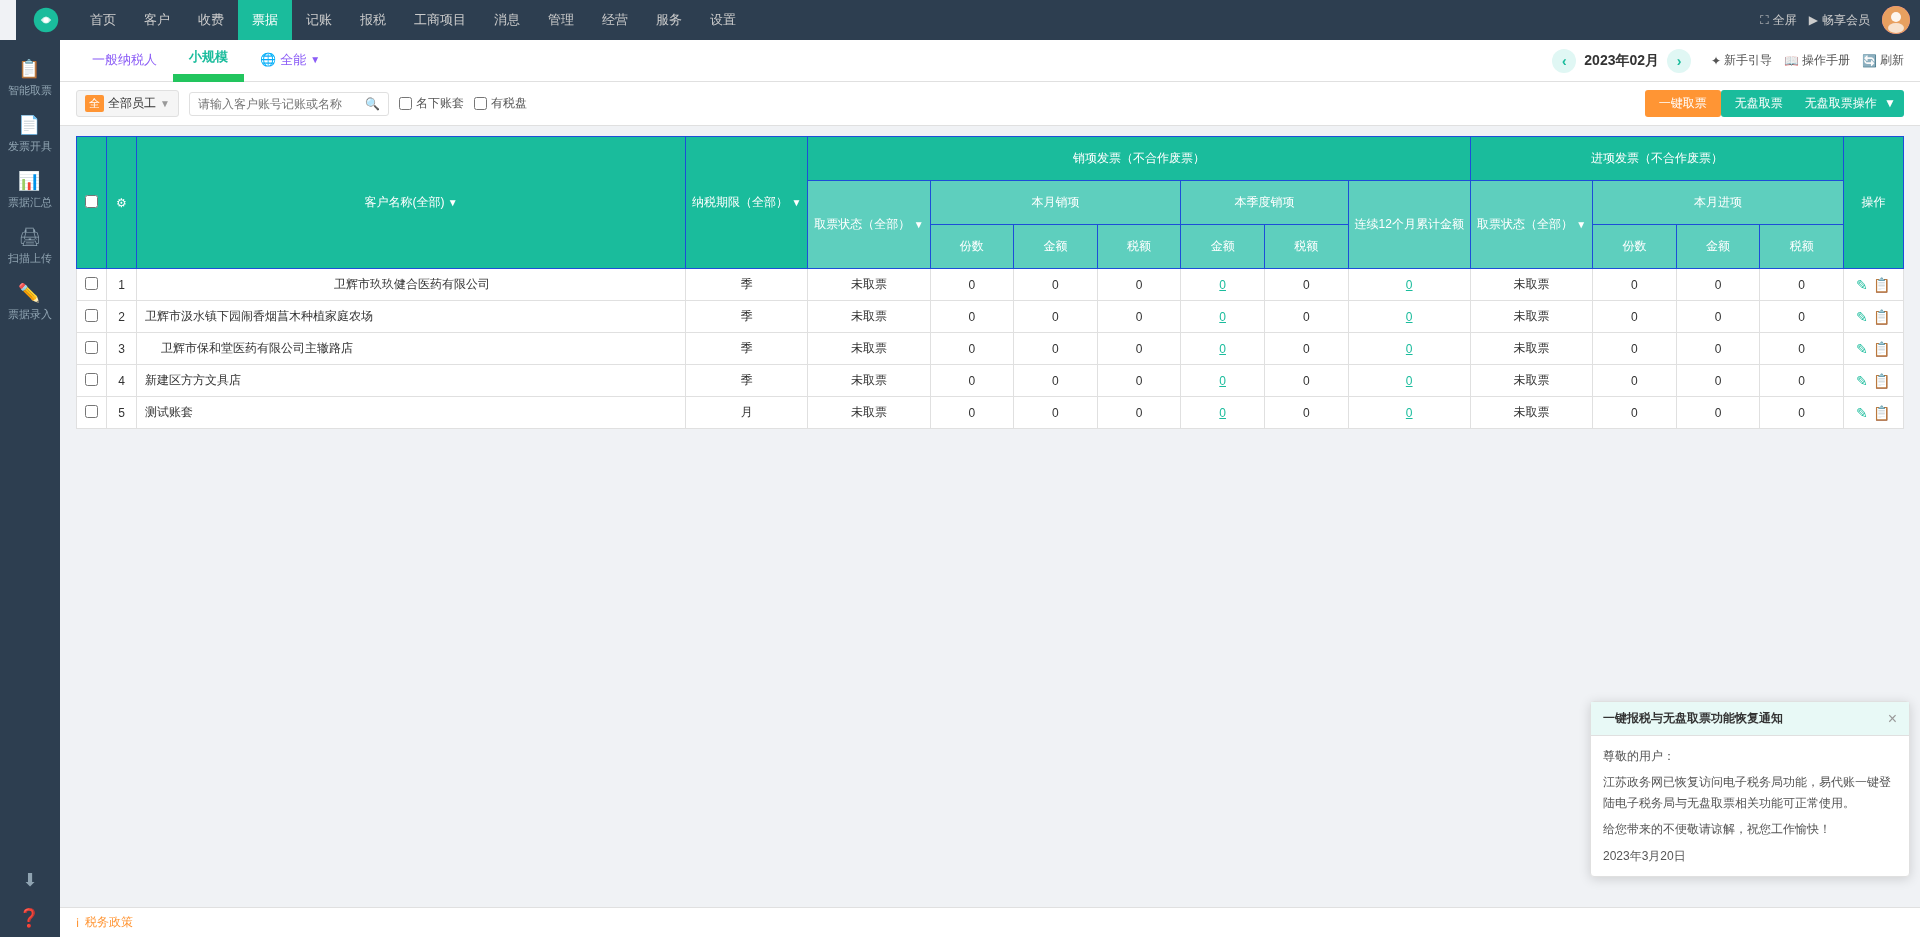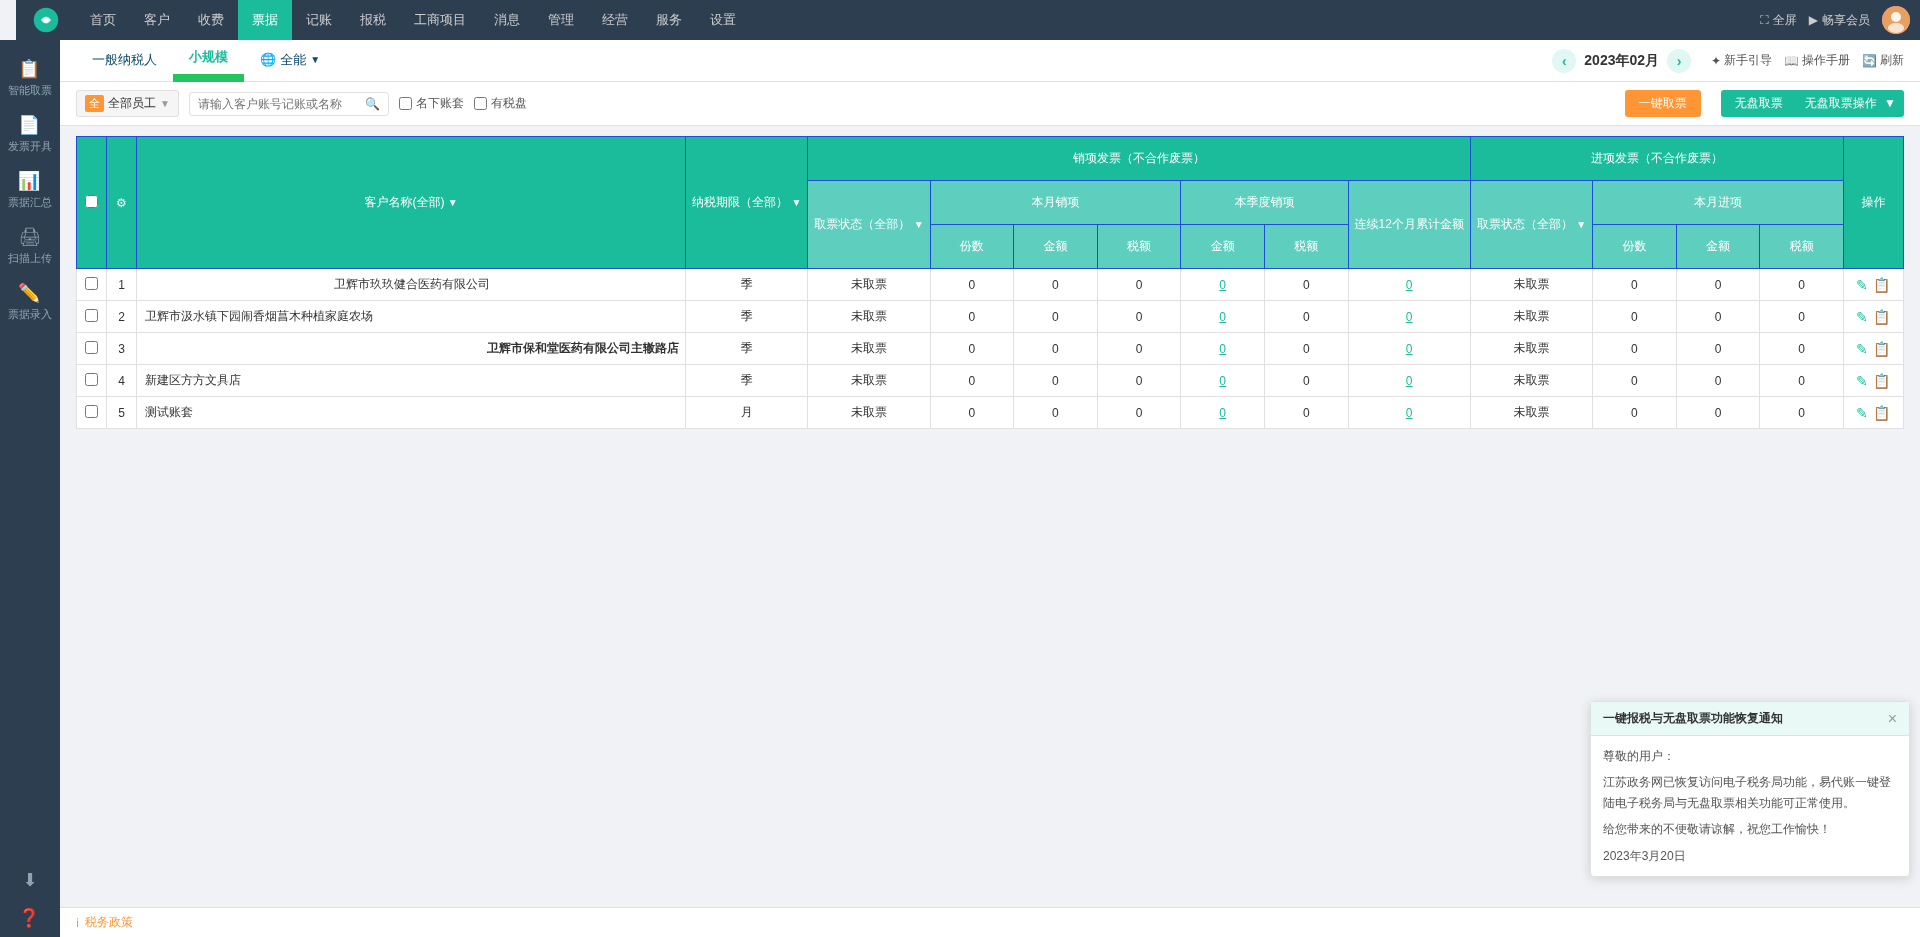--- a/index.html
+++ b/index.html
@@ -39,41 +39,41 @@
       height: calc(100vh - 40px); overflow: hidden; display: flex; flex-direction: column;
     }
 
     
     .sub-header {
       background: #fff; border-bottom: 1px solid #e0e0e0;
       display: flex; align-items: center; padding: 0 16px; height: 42px;
     }
     .tab-item {
       padding: 0 16px; height: 42px; display: flex; align-items: center;
-      cursor: pointer; font-size: 13px; color: #0c4a6e; border-bottom: 2px solid transparent;
+      cursor: pointer; font-size: 13px; color: #8b5cf6; border-bottom: 2px solid transparent;
     }
     .tab-item.active { color: #1abc9c; border-bottom: 8px solid #22c55e; font-weight: bold; }
     .period-nav {
       margin-left: auto; display: flex; align-items: center; gap: 8px;
     }
     .period-btn {
       width: 24px; height: 24px; border-radius: 50%; background: #e0f7f4;
       display: flex; align-items: center; justify-content: center; cursor: pointer;
       color: #1abc9c; font-weight: bold; border: none; font-size: 14px;
     }
     .period-label { font-size: 14px; color: #333; font-weight: bold; }
 
     
     .toolbar {
       background: #fff; border-bottom: 1px solid #e0e0e0;
       display: flex; align-items: center; padding: 8px 16px; gap: 10px;
       flex-wrap: wrap;
     }
     .toolbar-left { display: flex; align-items: center; gap: 10px; flex: 1; }
-    .toolbar-right { display: flex; align-items: center; gap: 20px; }
+    .toolbar-right { display: flex; align-items: center; gap: 0; }
 
     .select-box {
       border: 1px solid #e0e0e0; border-radius: 3px; padding: 4px 8px;
       font-size: 12px; display: flex; align-items: center; gap: 4px;
       background: #fff; cursor: pointer; min-width: 100px;
       background: #f5f5f5;
     }
     .search-box {
       border: 1px solid #e0e0e0; border-radius: 3px; padding: 4px 8px;
       font-size: 12px; display: flex; align-items: center; gap: 4px;
@@ -371,21 +371,21 @@
       <td>
         <div class="action-cell">
           <span class="action-icon" title="编辑">✎</span>
           <span class="action-icon" title="详情">📋</span>
         </div>
       </td>
     </tr>
           <tr>
       <td><input type="checkbox" style=""></td>
       <td>3</td>
-      <td style="text-align:right;padding-left:8px;font-weight:bold;">卫辉市保和堂医药有限公司主辙路店</td>
+      <td style="text-align:left;padding-left:24px;">卫辉市保和堂医药有限公司主辙路店</td>
       <td>季</td>
       <td>未取票</td>
       <td>0</td>
       <td>0</td>
       <td>0</td>
       <td><span class="teal-underline">0</span></td>
       <td>0</td>
       <td><span class="teal-underline">0</span></td>
       <td>未取票</td>
       <td>0</td>

